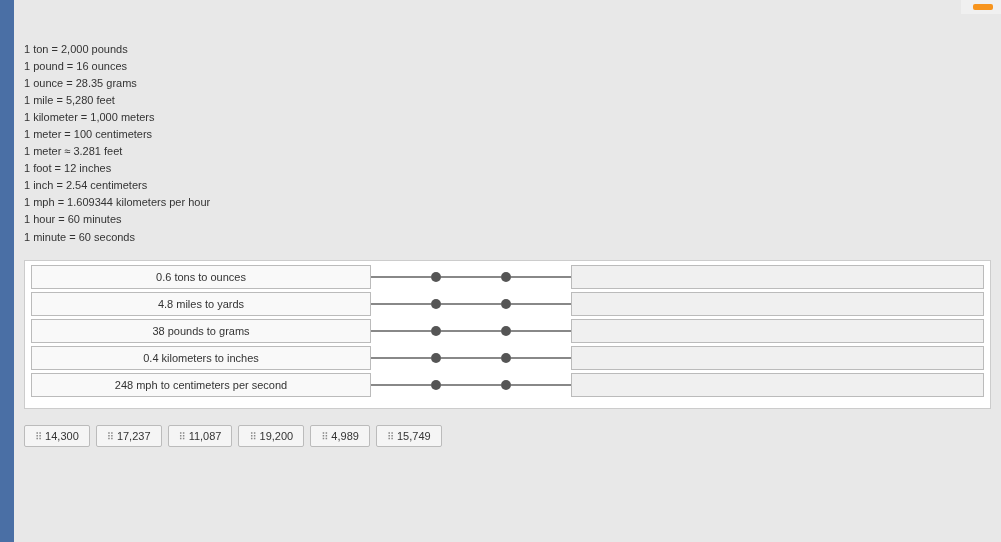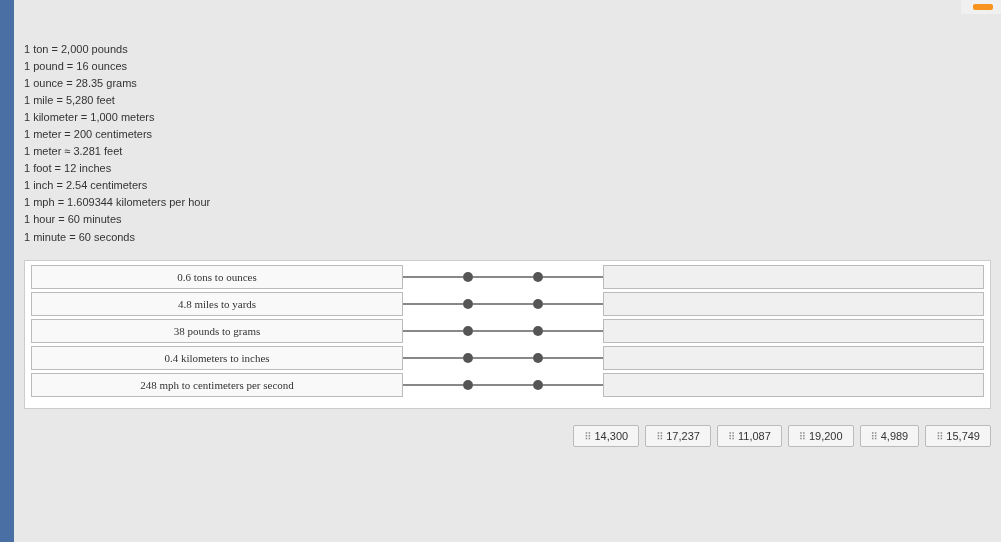--- a/index.html
+++ b/index.html
@@ -86,32 +86,31 @@
     }
 
     .match-row {
       display: flex;
       align-items: center;
       margin-bottom: 3px;
       gap: 0;
     }
 
     .match-label-cell {
-      width: 372px;
+      width: 340px;
       border: 1px solid #bbb;
       background: #f9f9f9;
       padding: 4px 8px;
       font-size: 11px;
       color: #333;
       text-align: center;
       min-height: 24px;
       display: flex;
       align-items: center;
       justify-content: center;
-      font-family: Liberation Serif, serif;
     }
 
     .match-connector {
       display: flex;
       align-items: center;
       width: 200px;
     }
 
     .connector-line {
       flex: 1;
@@ -142,21 +141,21 @@
       font-size: 11px;
       color: #333;
       min-height: 24px;
       flex: 1;
     }
 
     
     .item-bank {
       display: flex;
       align-items: center;
-      justify-content: flex-end;
+      justify-content: flex-start;
       gap: 6px;
       padding: 6px 0 4px 0;
     }
 
     .item-chip {
       border: 1px solid #bbb;
       background: #f5f5f5;
       padding: 4px 10px;
       font-size: 11px;
       color: #333;
@@ -186,21 +185,21 @@
   <div class="instruction">
     <span></span>
   </div>
 
   <div class="reference-list" id="ref-list">
       <div>1 ton = 2,000 pounds</div>
       <div>1 pound = 16 ounces</div>
       <div>1 ounce = 28.35 grams</div>
       <div>1 mile = 5,280 feet</div>
       <div>1 kilometer = 1,000 meters</div>
-      <div>1 meter = 200 centimeters</div>
+      <div>1 meter = 100 centimeters</div>
       <div>1 meter ≈ 3.281 feet</div>
       <div>1 foot = 12 inches</div>
       <div>1 inch = 2.54 centimeters</div>
       <div>1 mph = 1.609344 kilometers per hour</div>
       <div>1 hour = 60 minutes</div>
       <div>1 minute = 60 seconds</div>
     </div>
 
   <div class="match-area" id="match-rows">
       <div class="match-row">

